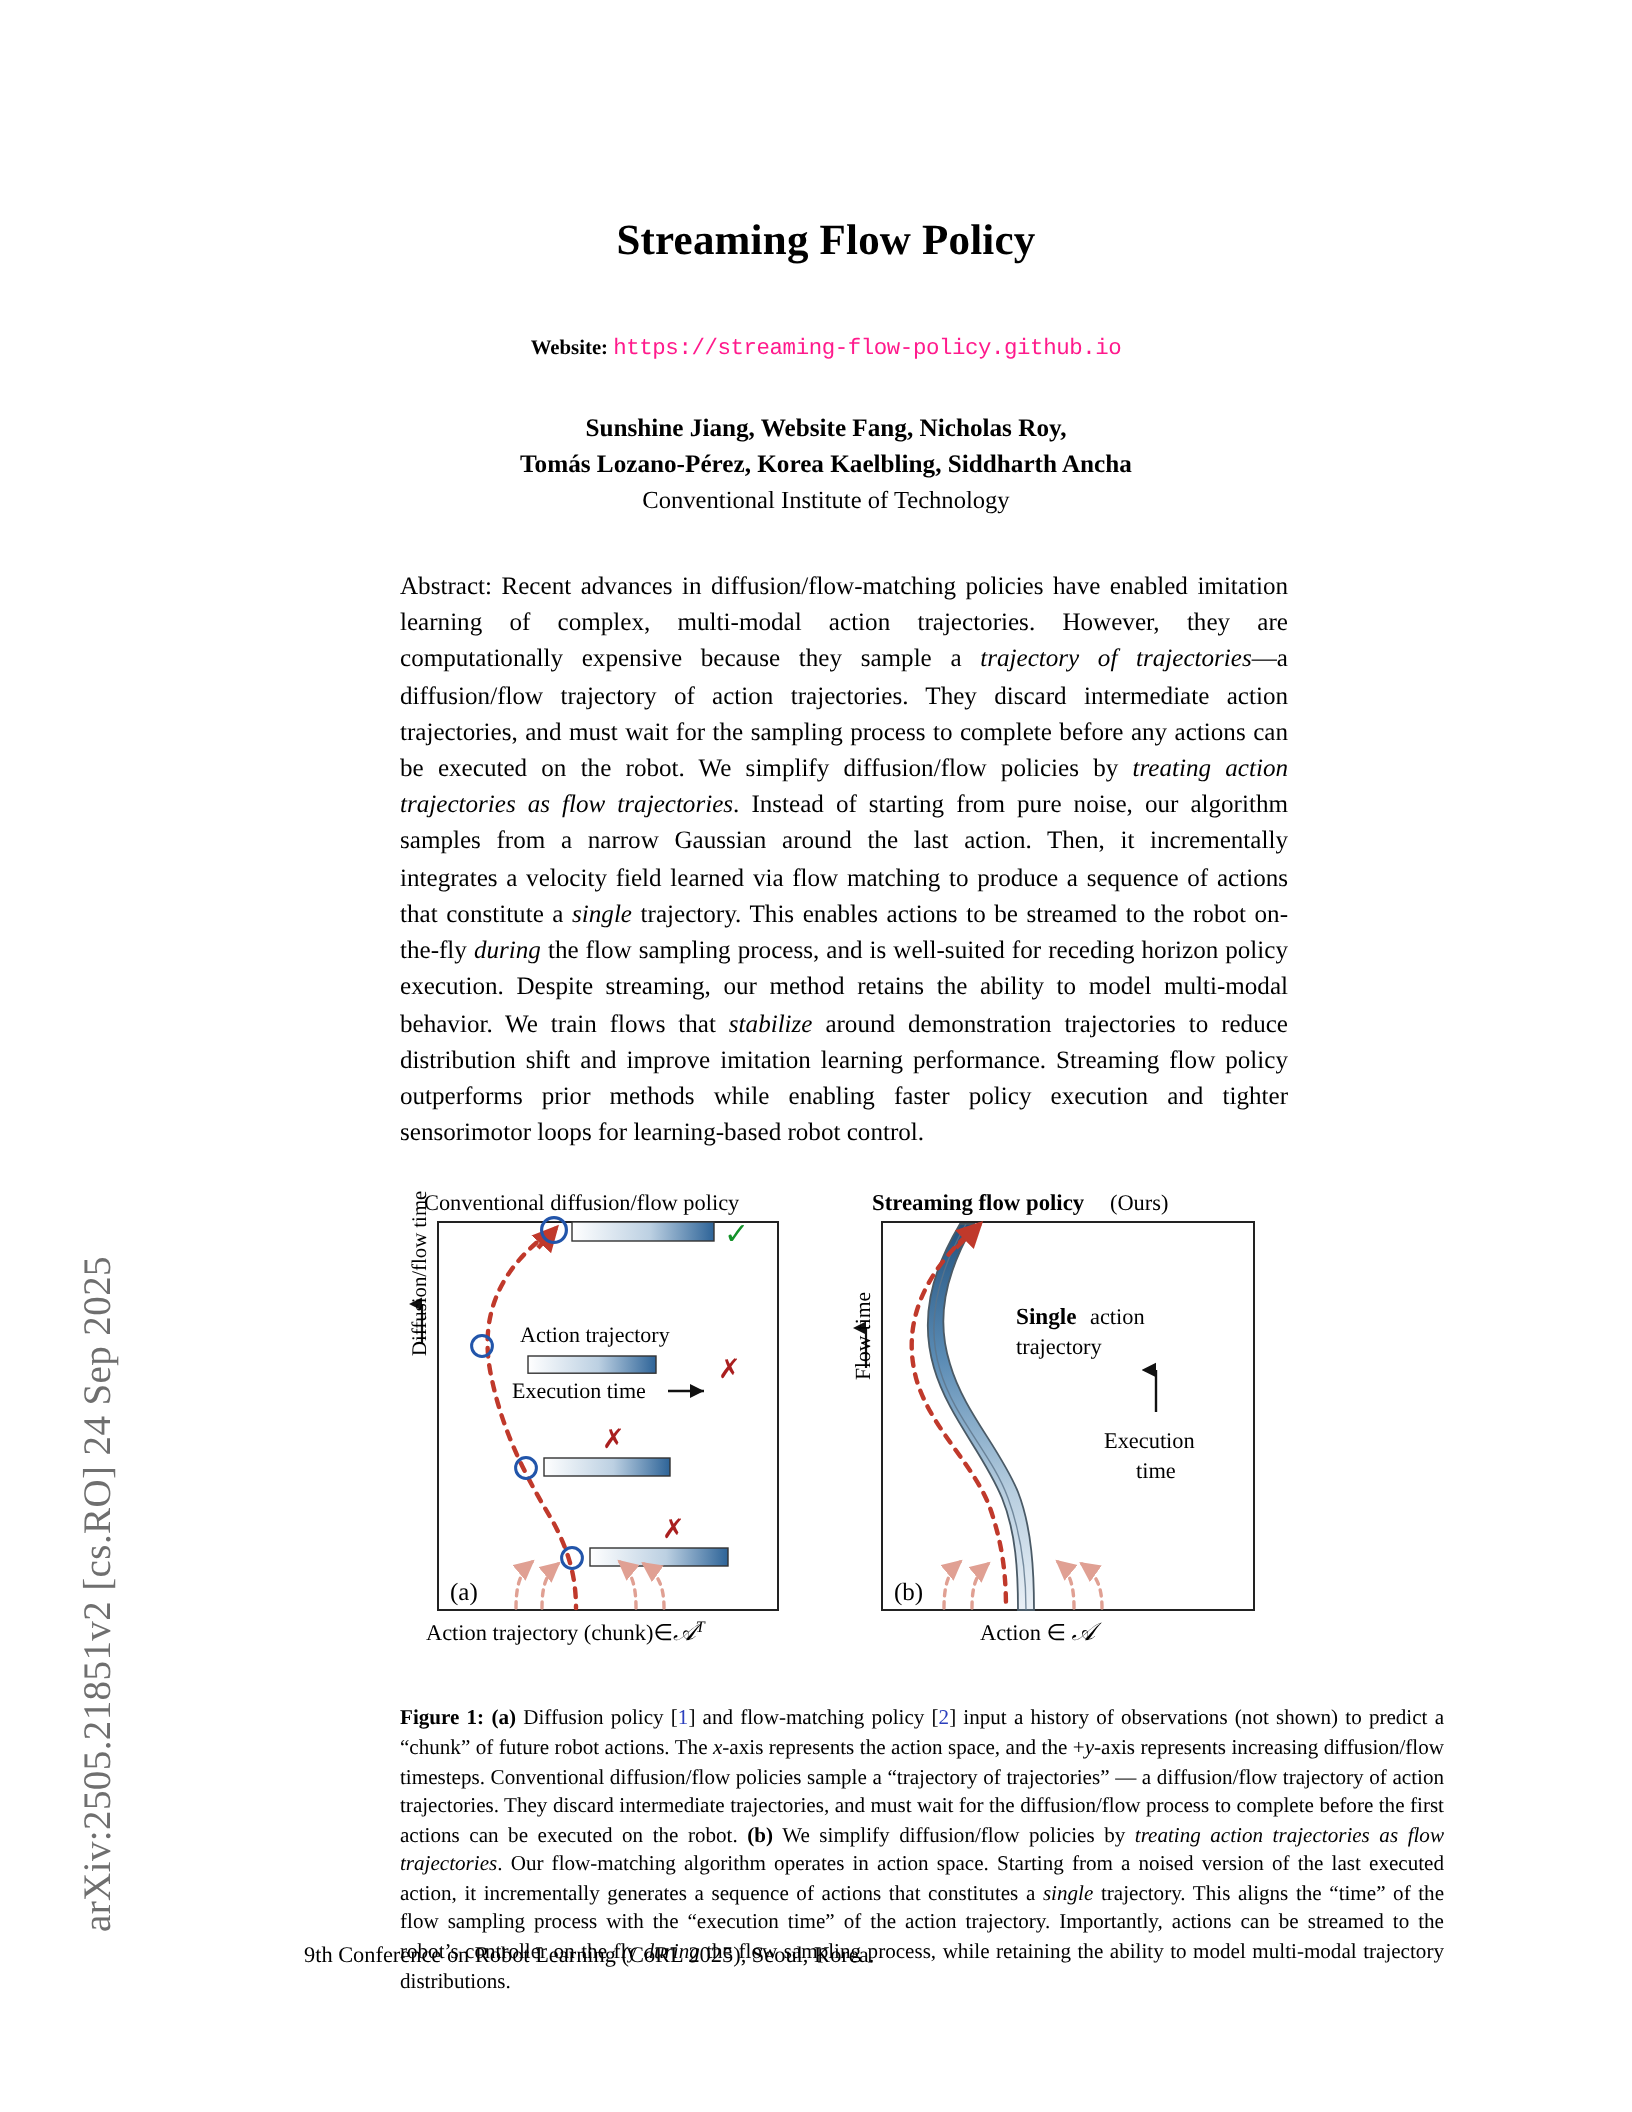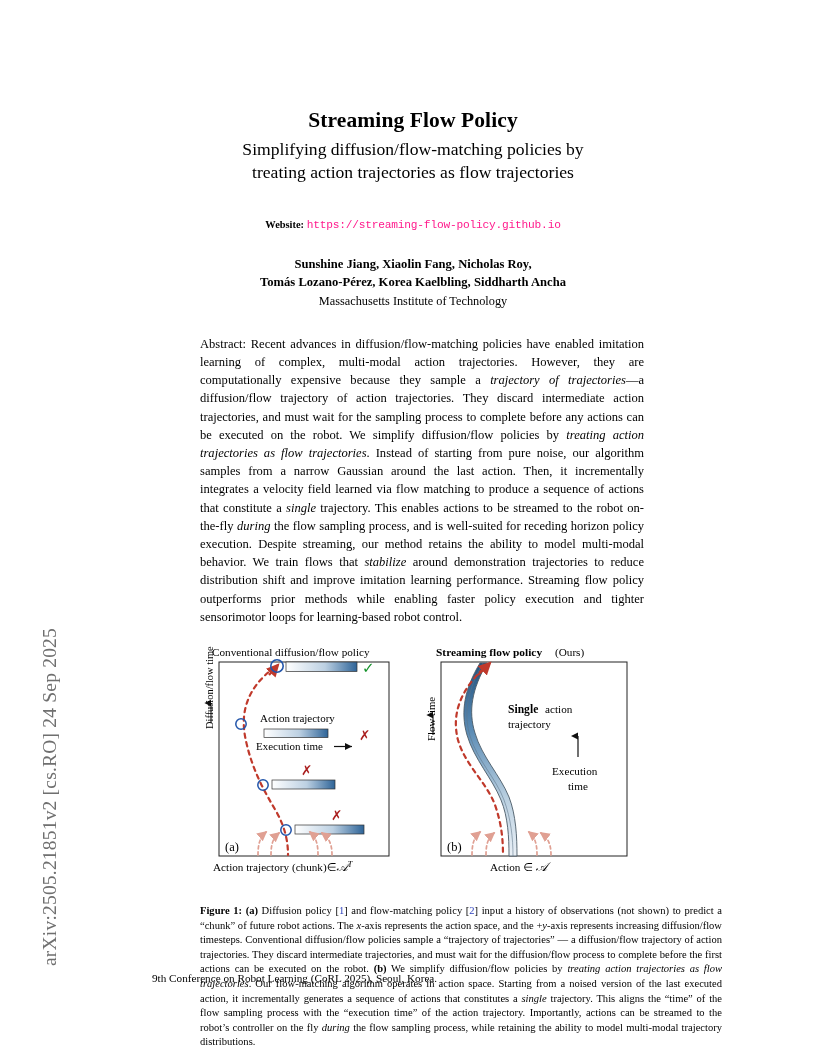--- a/index.html
+++ b/index.html
@@ -145,34 +145,30 @@
 <body>
 
 <div class="arxiv-stamp">
   <div class="vtext">arXiv:2505.21851v2  [cs.RO]  24 Sep 2025</div>
 </div>
 
 <div class="page-col">
 
   <div class="title">Streaming Flow Policy</div>
 
-  <div class="subtitle">
-    <div>Simplifying diffusion/flow-matching policies by</div>
-    <div>treating action trajectories as flow trajectories</div>
-  </div>
 
   <div class="website-line">
     <span>Website:</span>
     <span class="url">https://streaming-flow-policy.github.io</span>
   </div>
 
   <div class="authors">
-    <div>Sunshine Jiang,   Xiaolin Fang,   Nicholas Roy,</div>
+    <div>Sunshine Jiang,   Website Fang,   Nicholas Roy,</div>
     <div>Tomás Lozano-Pérez,   Korea Kaelbling,   Siddharth Ancha</div>
-    <div class="affil">Massachusetts Institute of Technology</div>
+    <div class="affil">Conventional Institute of Technology</div>
   </div>
 
   <div class="abstract">
     <span class="ab-head">Abstract:</span><span> Recent advances in diffusion/flow-matching policies have enabled imitation learning of complex, multi-modal action trajectories. However, they are computationally expensive because they sample a </span><i>trajectory of trajectories</i><span>—a diffusion/flow trajectory of action trajectories. They discard intermediate action trajectories, and must wait for the sampling process to complete before any actions can be executed on the robot. We simplify diffusion/flow policies by </span><i>treating action trajectories as flow trajectories</i><span>. Instead of starting from pure noise, our algorithm samples from a narrow Gaussian around the last action. Then, it incrementally integrates a velocity field learned via flow matching to produce a sequence of actions that constitute a </span><i>single</i><span> trajectory. This enables actions to be streamed to the robot on-the-fly </span><i>during</i><span> the flow sampling process, and is well-suited for receding horizon policy execution. Despite streaming, our method retains the ability to model multi-modal behavior. We train flows that </span><i>stabilize</i><span> around demonstration trajectories to reduce distribution shift and improve imitation learning performance. Streaming flow policy outperforms prior methods while enabling faster policy execution and tighter sensorimotor loops for learning-based robot control.</span>
   </div>
 
   <div class="figure-wrap">
     <div class="fig-canvas">
       <svg width="444" height="233" viewBox="0 0 444 233" xmlns="http://www.w3.org/2000/svg">
         <defs>

